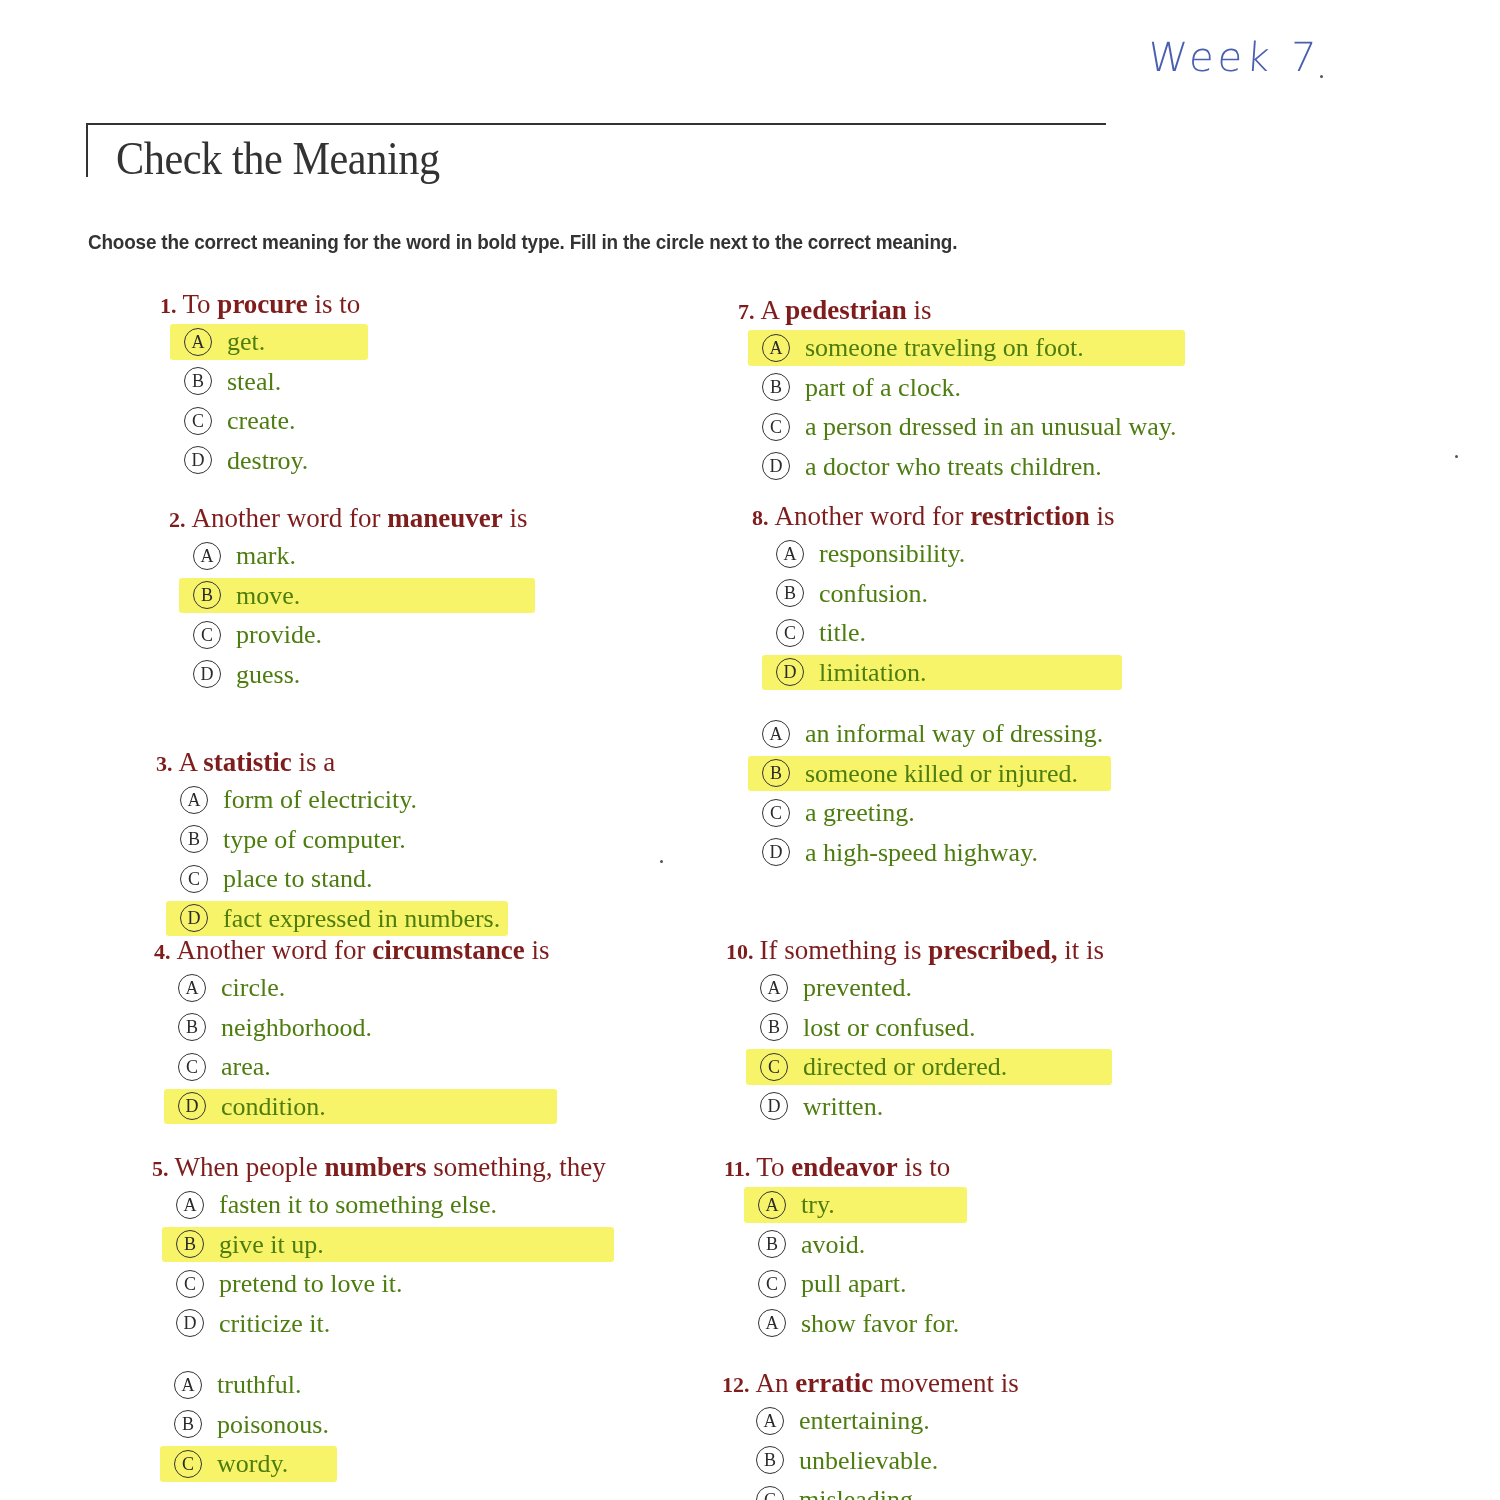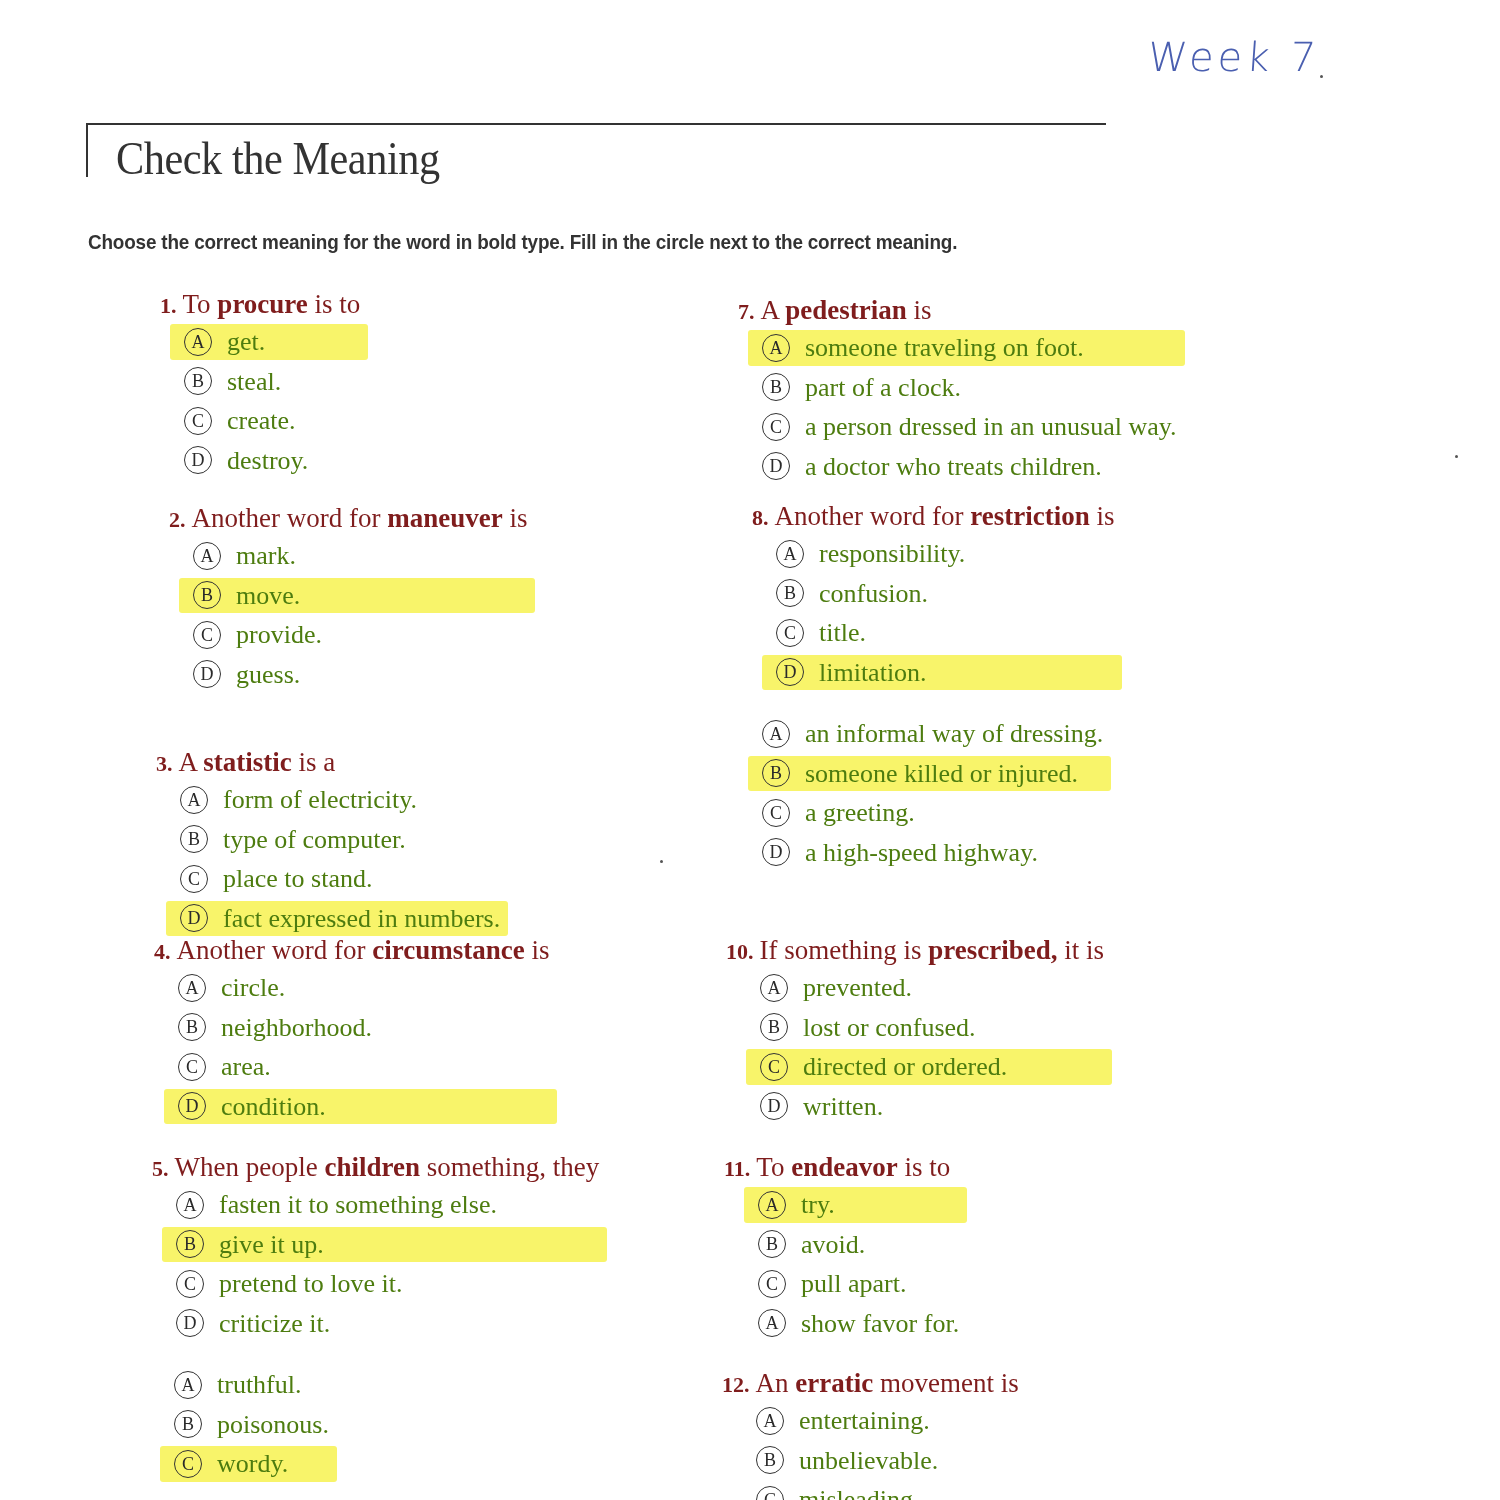--- a/index.html
+++ b/index.html
@@ -147,21 +147,21 @@
       <span class="bubble">C</span>
       <span class="opt-text">area.</span>
     </div>
   <div class="opt hl">
       <span class="bubble">D</span>
       <span class="opt-text">condition.</span>
     </div>
 </div>
 
 <div class="question" style="left:152px; top:1149px;">
-  <div class="q-stem"><span class="q-num">5.</span><span>When people </span><span class="q-word">children</span><span> something, they</span></div>
+  <div class="q-stem"><span class="q-num">5.</span><span>When people </span><span class="q-word">numbers</span><span> something, they</span></div>
   <div class="opt">
       <span class="bubble">A</span>
       <span class="opt-text">fasten it to something else.</span>
     </div>
   <div class="opt hl">
       <span class="bubble">B</span>
       <span class="opt-text">give it up.</span>
     </div>
   <div class="opt">
       <span class="bubble">C</span>

